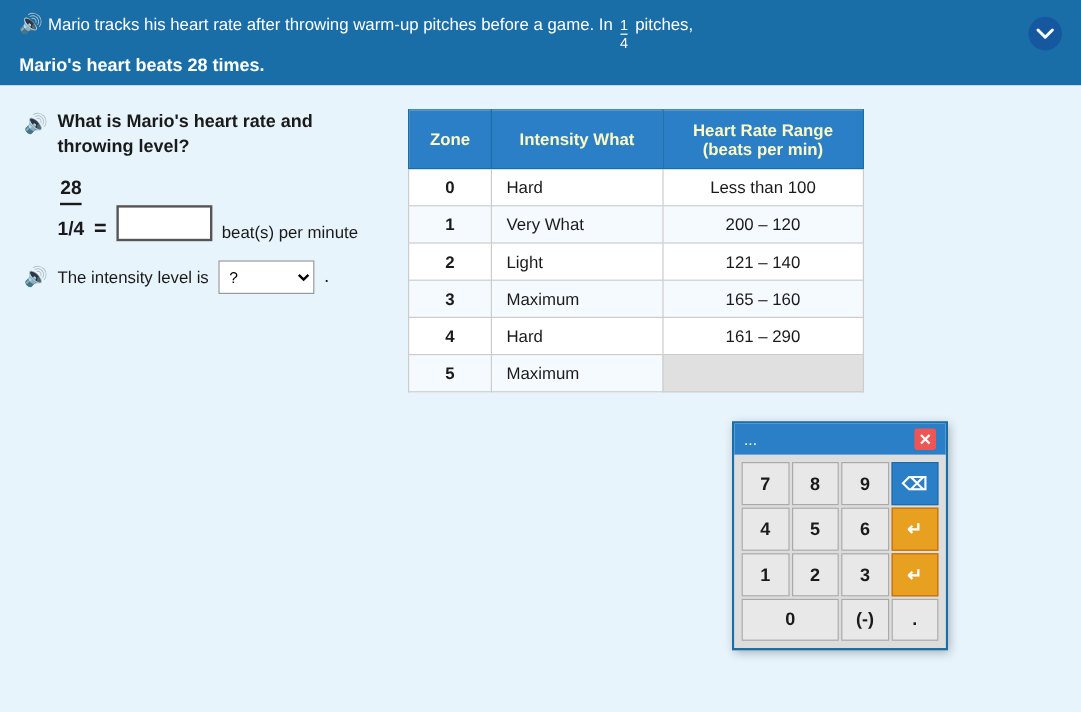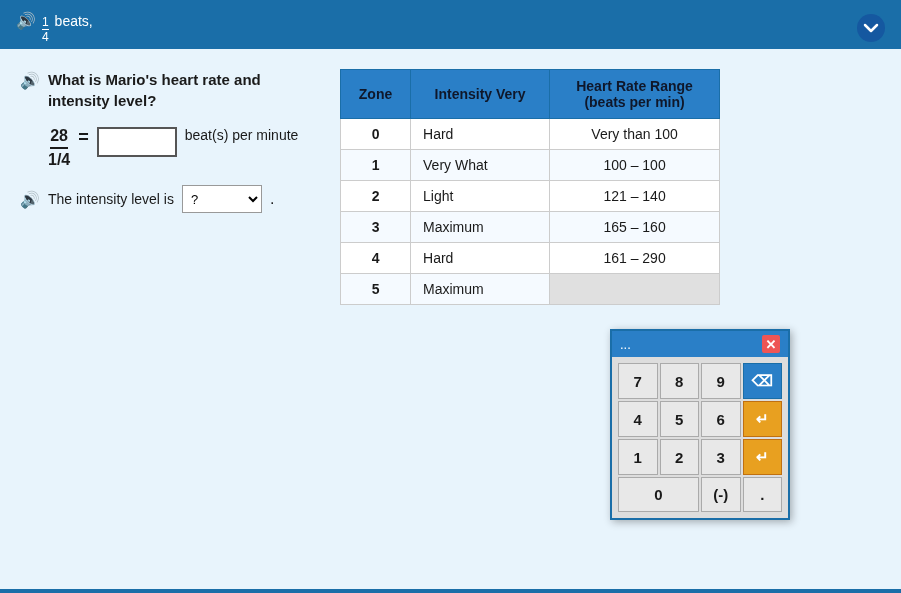--- a/index.html
+++ b/index.html
@@ -79,34 +79,34 @@
       margin-bottom: 16px;
     }
     .question-text {
       font-size: 15px;
       font-weight: bold;
       color: #1a1a1a;
       line-height: 1.4;
     }
     .equation-row {
       display: flex;
-      align-items: flex-start;
+      align-items: flex-end;
       gap: 8px;
       margin-top: 12px;
       margin-left: 28px;
     }
     .fraction-display {
       display: flex;
       flex-direction: column;
       align-items: center;
       font-size: 16px;
       font-weight: bold;
     }
     .fraction-display .num { border-bottom: 2px solid #1a1a1a; padding-bottom: 2px; text-align: center; }
-    .fraction-display .den { padding-top: 2px; text-align: center; }
+    .fraction-display .den { padding-top: 12px; text-align: center; }
     .equals-sign {
       font-size: 18px;
       font-weight: bold;
     }
     .answer-box {
       width: 80px;
       height: 30px;
       border: 2px solid #555;
       background: white;
       font-size: 15px;
@@ -139,21 +139,21 @@
       position: relative;
     }
     table.zone-table {
       border-collapse: collapse;
       background: white;
       width: 380px;
       font-size: 14px;
     }
     table.zone-table th {
       background: #2a7fc7;
-      color: #0f172a;
+      color: #fef9c3;
       padding: 8px 12px;
       text-align: center;
       font-weight: bold;
       border: 1px solid #1a6ea8;
     }
     table.zone-table td {
       padding: 7px 12px;
       border: 1px solid #ccc;
       text-align: left;
     }
@@ -237,40 +237,42 @@
       grid-column: span 2;
     }
   </style>
 </head>
 <body>
 
 <div class="top-bar">
   <div class="top-bar-text">
     <div class="line1">
       <span style="font-size:16px; cursor:pointer;">🔊</span>
+      <span>Mario tracks his heart rate after throwing warm-up pitches before a game. In</span>
       <span class="fraction-inline">
         <span class="num">1</span>
         <span class="den">4</span>
       </span>
-      <span>beats,</span>
-    </div>
+      <span>pitches,</span>
+    </div>
+    <div class="line2">Mario's heart beats 28 times.</div>
   </div>
   <div class="chevron-down">
     <svg width="16" height="10" viewBox="0 0 16 10">
       <polyline points="2,2 8,8 14,2" stroke="white" stroke-width="2.5" fill="none" stroke-linecap="round" stroke-linejoin="round"></polyline>
     </svg>
   </div>
 </div>
 
 <div class="main-content">
 
   <div class="left-panel">
     <div class="question-header">
       <span style="font-size:16px; cursor:pointer; margin-top:2px;">🔊</span>
-      <div class="question-text">What is Mario's heart rate and intensity level?</div>
+      <div class="question-text">What is Mario's heart rate and throwing level?</div>
     </div>
 
     <div class="equation-row">
       <div class="fraction-display">
         <span class="num">28</span>
         <span class="den">1/4</span>
       </div>
       <span class="equals-sign">=</span>
       <input class="answer-box" type="text" style="">
       <span class="beat-label">beat(s) per minute</span>
@@ -290,34 +292,34 @@
       </select>
       <span>.</span>
     </div>
   </div>
 
   <div class="right-panel">
     <table class="zone-table">
       <thead>
         <tr>
           <th>Zone</th>
-          <th>Intensity Very</th>
+          <th>Intensity What</th>
           <th>Heart Rate Range<br>(beats per min)</th>
         </tr>
       </thead>
       <tbody id="table-body">
       <tr>
             <td>0</td>
             <td>Hard</td>
-            <td>Very than 100</td>
+            <td>Less than 100</td>
           </tr>
           <tr>
             <td>1</td>
             <td>Very What</td>
-            <td>100 – 100</td>
+            <td>200 – 120</td>
           </tr>
           <tr>
             <td>2</td>
             <td>Light</td>
             <td>121 – 140</td>
           </tr>
           <tr>
             <td>3</td>
             <td>Maximum</td>
             <td>165 – 160</td>

